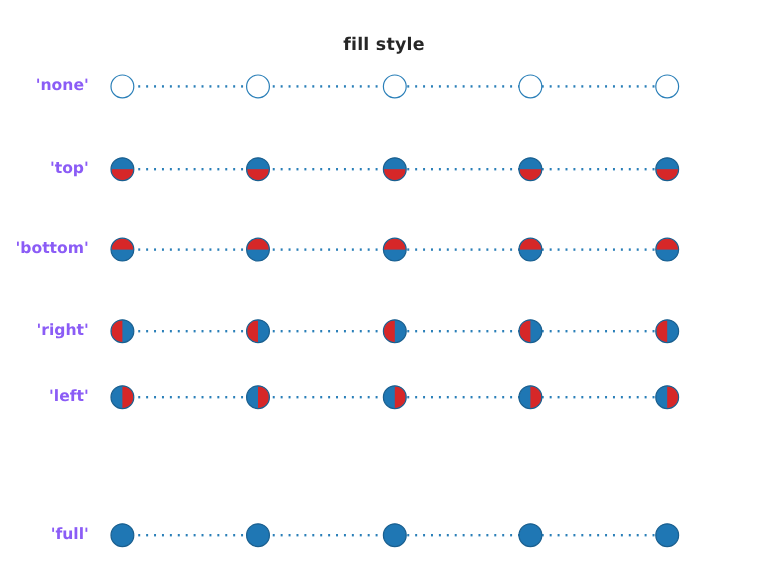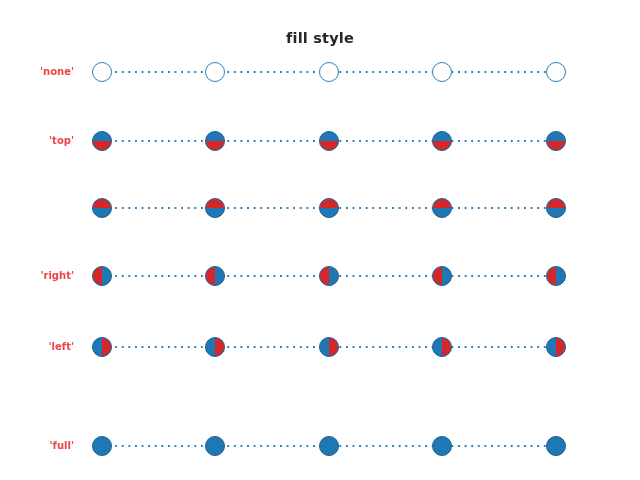--- a/index.html
+++ b/index.html
@@ -35,22 +35,22 @@
     height: 30px;
   }
   .row-label {
     position: absolute;
     right: 566px;  
     top: 0;
     height: 30px;
     line-height: 30px;
     white-space: nowrap;
     text-align: left;
-    font-size: 10px;
-    color: #ef4444;
+    font-size: 13px;
+    color: #8b5cf6;
   }
   .row-line {
     position: absolute;
     top: 14px;
     height: 2px;
     background-image: linear-gradient(to right, #2a7fb8 0px, #2a7fb8 2px, rgba(0,0,0,0) 2px, rgba(0,0,0,0) 6.6px);
     background-size: 6.6px 2px;
     background-repeat: repeat-x;
   }
   .marker {
@@ -129,20 +129,21 @@
           <div class="half"></div>
         </div>
         <div class="marker fill-top" style="left: 442px;">
           <div class="half"></div>
         </div>
         <div class="marker fill-top" style="left: 556px;">
           <div class="half"></div>
         </div>
       </div>
       <div class="row" style="top: 193px;">
+        <div class="row-label">'bottom'</div>
         <div class="row-line" style="left: 102px; width: 454px;"></div>
         <div class="marker fill-bottom" style="left: 102px;">
           <div class="half"></div>
         </div>
         <div class="marker fill-bottom" style="left: 215px;">
           <div class="half"></div>
         </div>
         <div class="marker fill-bottom" style="left: 329px;">
           <div class="half"></div>
         </div>
@@ -165,21 +166,21 @@
         <div class="marker fill-right" style="left: 329px;">
           <div class="half"></div>
         </div>
         <div class="marker fill-right" style="left: 442px;">
           <div class="half"></div>
         </div>
         <div class="marker fill-right" style="left: 556px;">
           <div class="half"></div>
         </div>
       </div>
-      <div class="row" style="top: 332px;">
+      <div class="row" style="top: 316px;">
         <div class="row-label">'left'</div>
         <div class="row-line" style="left: 102px; width: 454px;"></div>
         <div class="marker fill-left" style="left: 102px;">
           <div class="half"></div>
         </div>
         <div class="marker fill-left" style="left: 215px;">
           <div class="half"></div>
         </div>
         <div class="marker fill-left" style="left: 329px;">
           <div class="half"></div>

